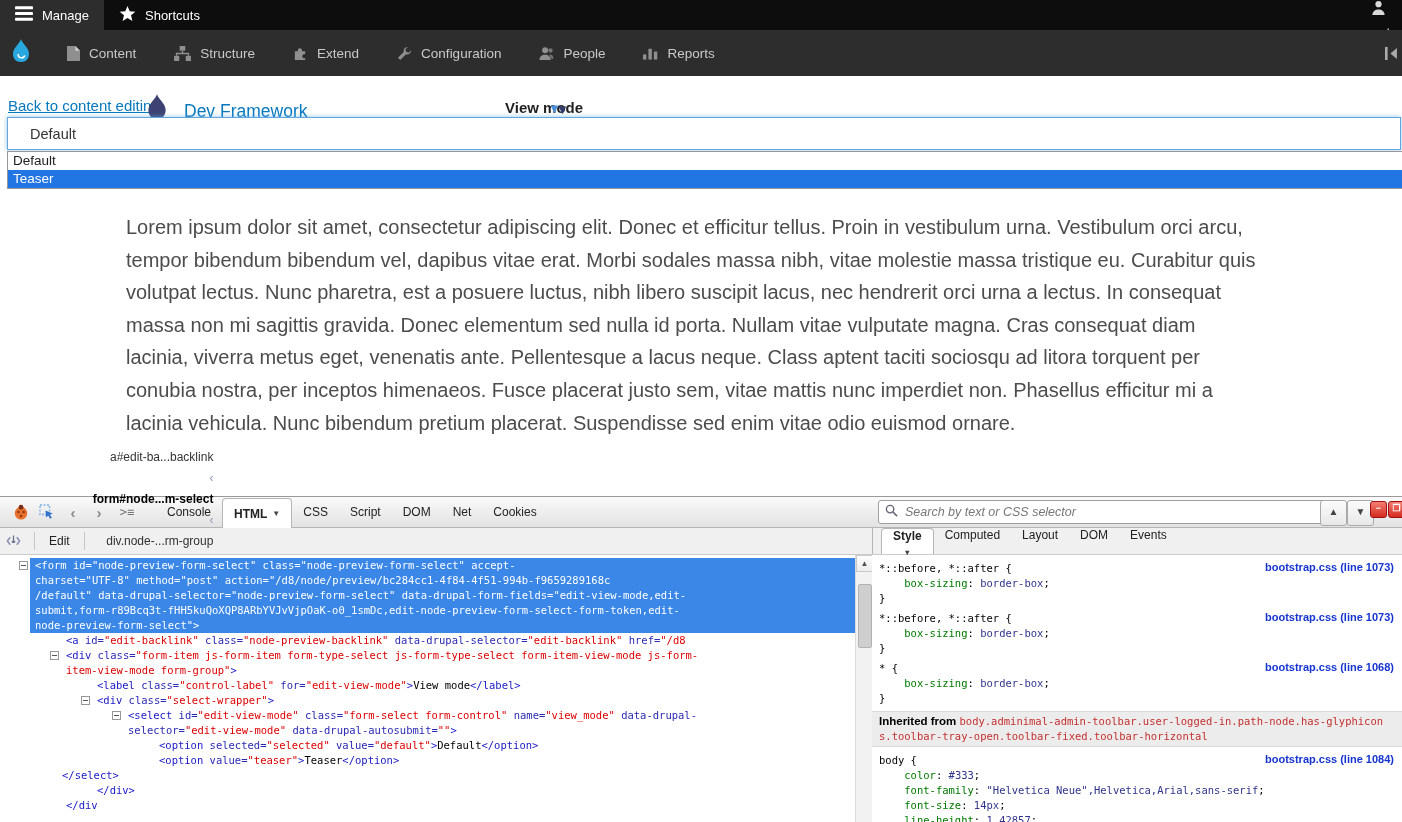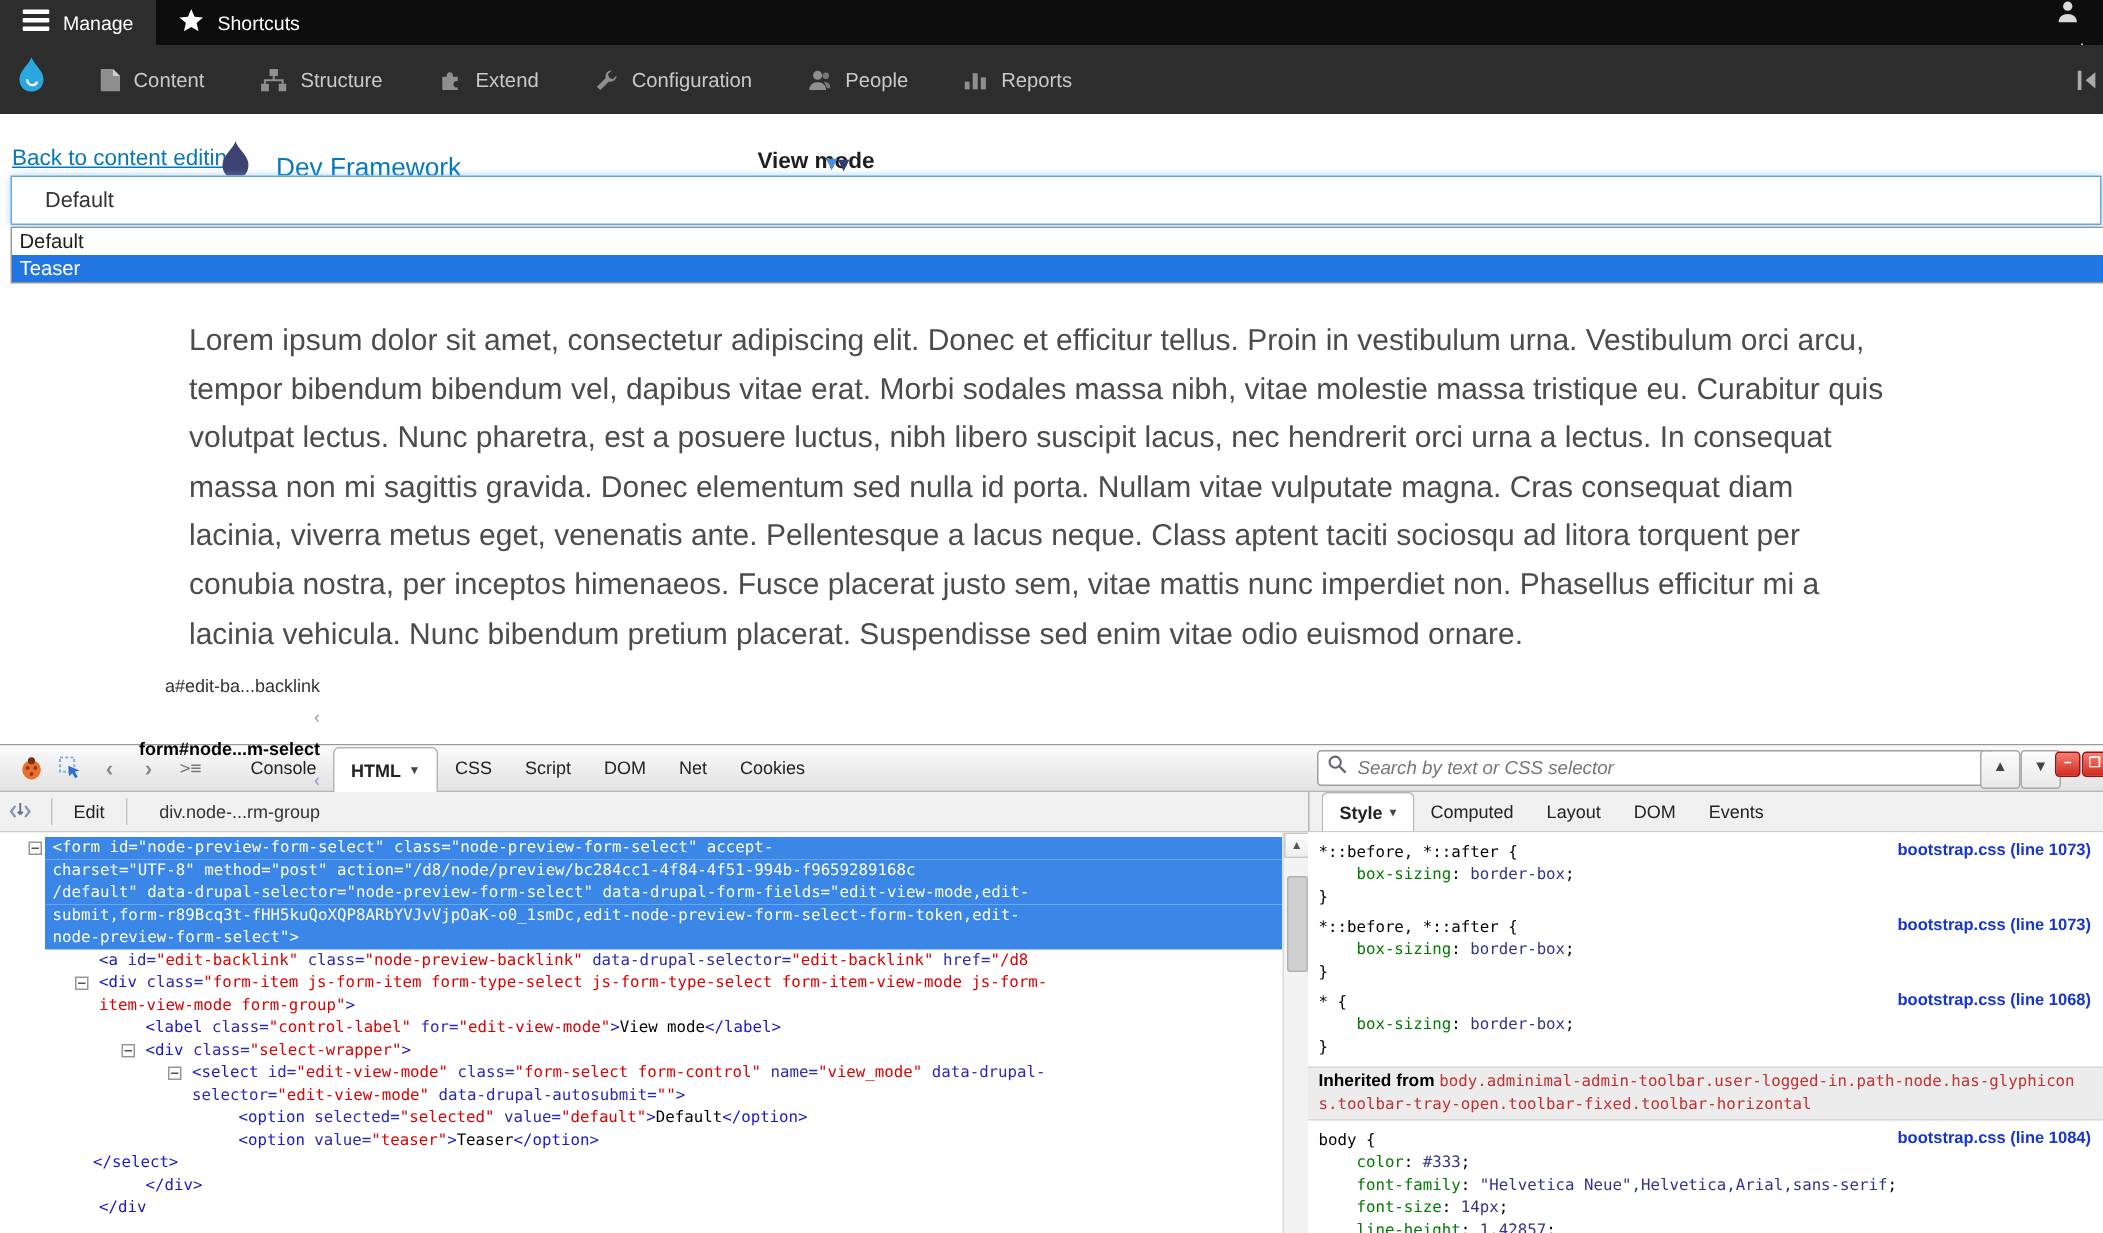--- a/index.html
+++ b/index.html
@@ -52,21 +52,21 @@
   .winbtn{position:absolute;top:4px;width:15px;height:15px;border:1px solid #a01010;border-radius:3px;
           background:linear-gradient(#f47f74,#d42a1e);color:#fff;font-size:9px;line-height:13px;text-align:center;font-weight:bold;}
   .fb-row2{height:26px;background:#f0f0f0;border-bottom:1px solid #cbcbcb;display:flex;align-items:center;position:relative;font-size:12px;}
   .sep{width:1px;height:18px;background:#c6c6c6;margin:0 8px;}
   .fb-edit{color:#222;padding:0 6px;}
   .crumbs{display:flex;align-items:flex-end;gap:7px;color:#333;flex-direction:column;}
   .crumb.bold{font-weight:bold;color:#000;}
   .crumb-sep{color:#8a9ab5;font-size:12px;}
   .rp-tabs{position:absolute;left:872px;top:0;width:530px;height:26px;border-left:1px solid #b6b6b6;background:#f0f0f0;
            display:flex;align-items:stretch;padding-left:8px;}
-  .rp-tab{padding:0 11px;font-size:12px;color:#222;display:flex;align-items:center;gap:5px;}
+  .rp-tab{padding:0 11px;font-size:12px;color:#222;display:flex;align-items:center;gap:5px;flex-direction:column;}
   .rp-tab.active{background:#fff;border:1px solid #b6b6b6;border-bottom:none;border-radius:4px 4px 0 0;font-weight:bold;}
   .fb-panels{position:relative;height:269px;background:#fff;}
   
   .html-panel{position:absolute;left:0;top:0;width:855px;height:269px;overflow:hidden;padding-top:3px;
               font-family:"DejaVu Sans Mono",monospace;font-size:10.5px;}
   .code-line{position:relative;height:15px;line-height:15px;white-space:pre;}
   .code-line.sel{background:linear-gradient(to right,transparent 30px,#3a87e8 30px);}
   .code-line.sel span{color:#fff;}
   .c-tag{color:#1818c6;} .c-attr{color:#2a2ab5;} .c-val{color:#dd0000;} .c-txt{color:#000;}
   .exp{position:absolute;top:3px;width:9px;height:9px;border:1px solid #979797;background:#fff;box-sizing:border-box;}

